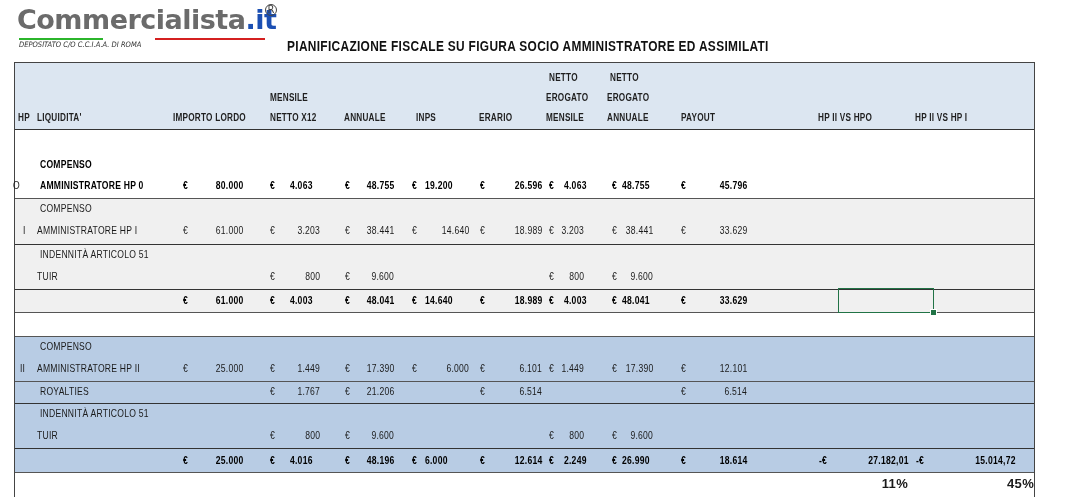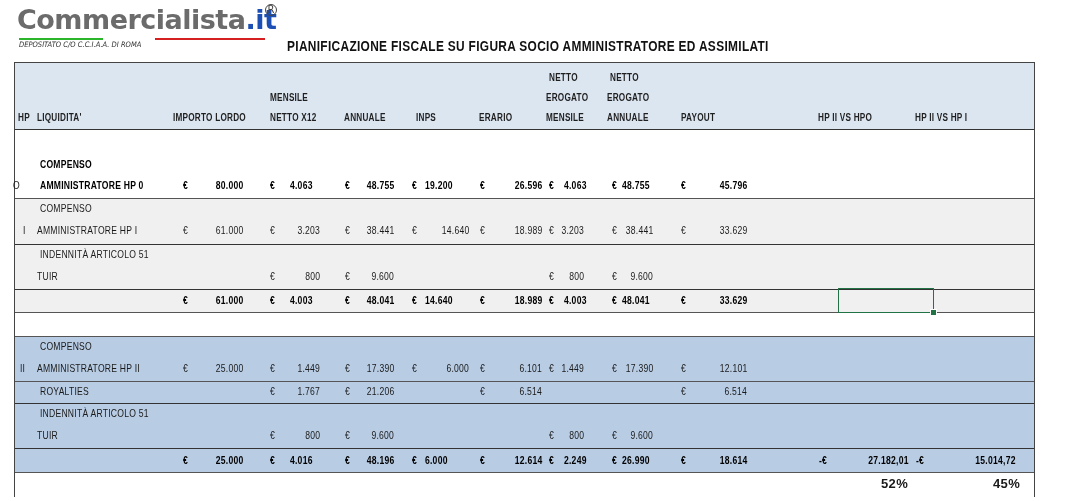--- a/index.html
+++ b/index.html
@@ -218,15 +218,15 @@
   <span class="t b" style="left:549px;top:391px">2.249</span>
   <span class="t b" style="left:597px;top:391px">€</span>
   <span class="t b" style="left:607px;top:391px">26.990</span>
   <span class="t b" style="left:666px;top:391px">€</span>
   <span class="t b r" style="right:287px;top:391px">18.614</span>
   <span class="t b" style="left:804px;top:391px">-€</span>
   <span class="t b r" style="right:125px;top:391px">27.182,01</span>
   <span class="t b" style="left:901px;top:391px">-€</span>
   <span class="t b r" style="right:18px;top:391px">15.014,72</span>
 
-  <span class="t pct r" style="right:126px;top:413px">52%</span>
-  <span class="t pct r" style="right:14px;top:413px">45%</span>
+  <span class="t pct r" style="right:126px;top:413px">11%</span>
+  <span class="t pct r" style="right:0;top:413px">45%</span>
 </div>
 
 </body></html>

